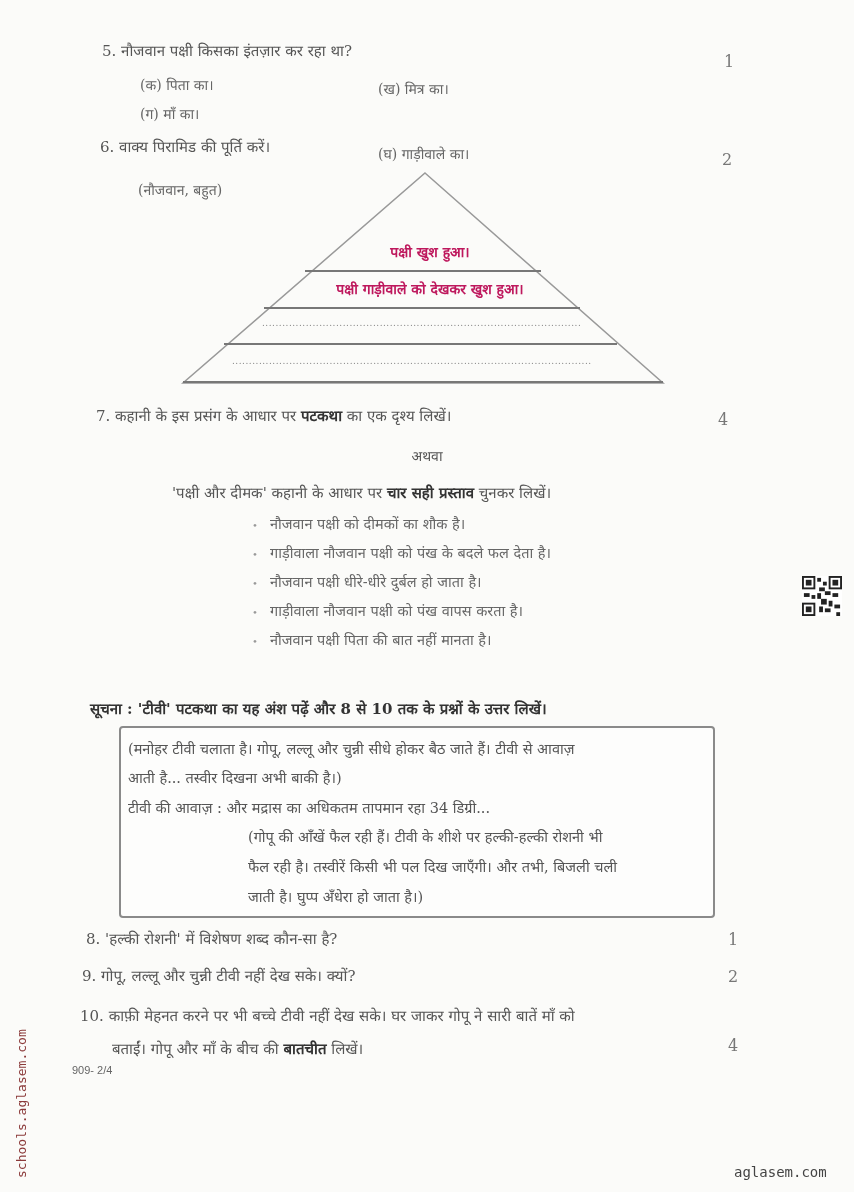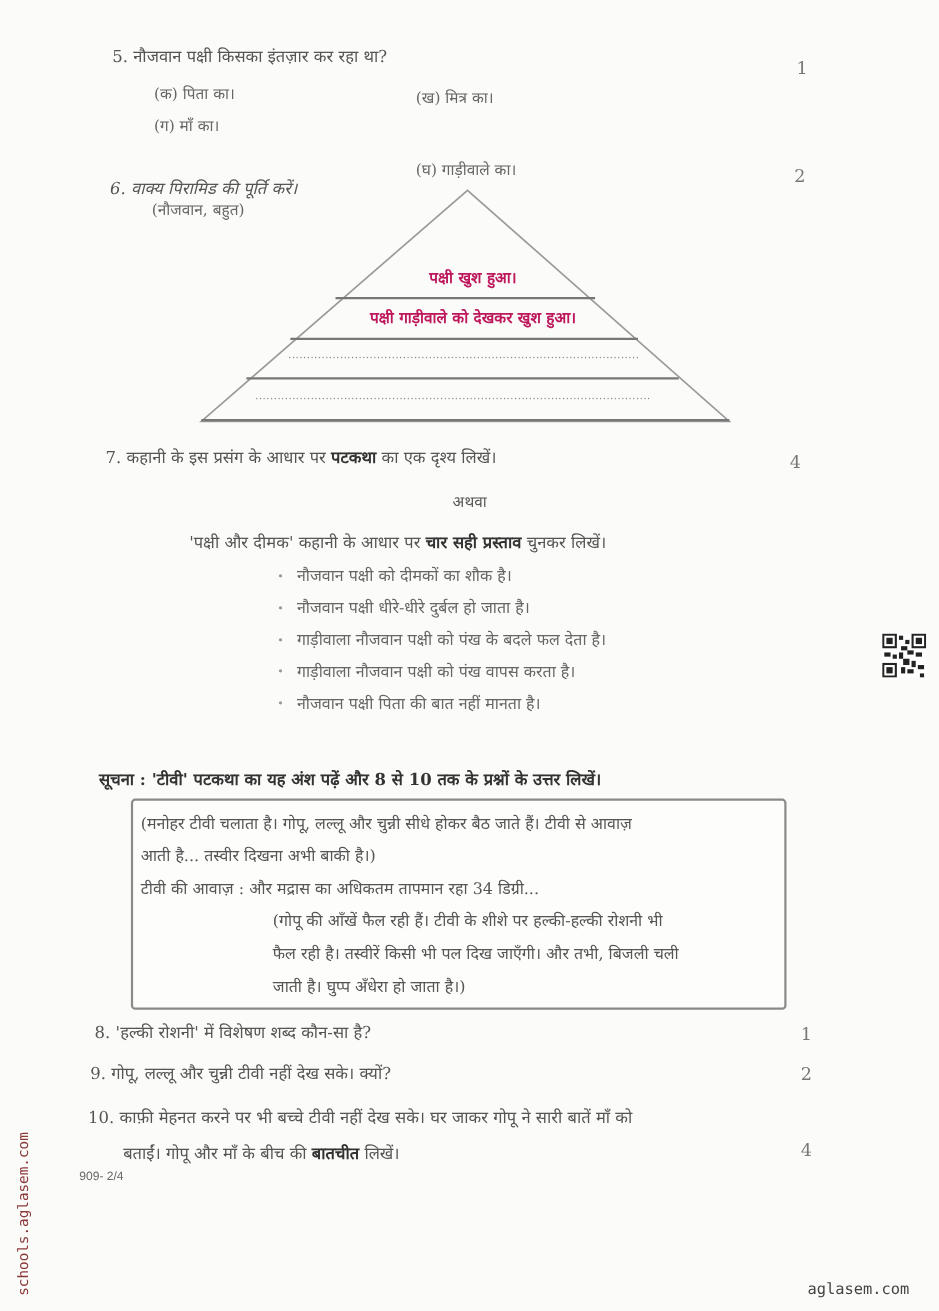--- a/index.html
+++ b/index.html
@@ -45,21 +45,21 @@
 <div class="abs opt" style="left:378px;top:79px;">
   <span>(ख)</span> <span>मित्र का।</span>
 </div>
 <div class="abs opt" style="left:140px;top:104px;">
   <span>(ग)</span> <span>माँ का।</span>
 </div>
 <div class="abs opt" style="left:378px;top:108px;margin-top:36px;">
   <span>(घ)</span> <span>गाड़ीवाले का।</span>
 </div>
 
-<div class="abs q" style="left:100px;top:160px;font-style:italic;">
+<div class="abs q" style="left:100px;top:136px;">
   <span>6.</span>
   <span>वाक्य पिरामिड की पूर्ति करें।</span>
 </div>
 <div class="abs marks" style="left:722px;top:150px;">2</div>
 <div class="abs opt" style="left:138px;top:180px;">(नौजवान, बहुत)</div>
 
 <svg class="abs" style="left:180px;top:170px;" width="490" height="220">
   <polygon points="245,3 483,213 3,213" fill="none" stroke="#999" stroke-width="1.5"></polygon>
   <line x1="125" y1="101" x2="361" y2="101" stroke="#777" stroke-width="2"></line>
   <line x1="84" y1="138" x2="400" y2="138" stroke="#777" stroke-width="2"></line>
@@ -76,22 +76,22 @@
   <span>कहानी के इस प्रसंग के आधार पर </span><span class="bold">पटकथा</span><span> का एक दृश्य लिखें।</span>
 </div>
 <div class="abs marks" style="left:718px;top:410px;">4</div>
 <div class="abs q" style="left:0;top:446px;width:854px;text-align:center;font-size:14px;">अथवा</div>
 <div class="abs q" style="left:172px;top:482px;">
   <span>'पक्षी और दीमक' कहानी के आधार पर </span><span class="bold">चार सही प्रस्ताव</span><span> चुनकर लिखें।</span>
 </div>
 
 <div class="abs" style="left:252px;top:510px;">
   <div class="bullet" style="height:29px;line-height:29px;">नौजवान पक्षी को दीमकों का शौक है।</div>
+  <div class="bullet" style="height:29px;line-height:29px;">गाड़ीवाला नौजवान पक्षी को पंख के बदले फल देता है।</div>
   <div class="bullet" style="height:29px;line-height:29px;">नौजवान पक्षी धीरे-धीरे दुर्बल हो जाता है।</div>
-  <div class="bullet" style="height:29px;line-height:29px;">गाड़ीवाला नौजवान पक्षी को पंख के बदले फल देता है।</div>
   <div class="bullet" style="height:29px;line-height:29px;">गाड़ीवाला नौजवान पक्षी को पंख वापस करता है।</div>
   <div class="bullet" style="height:29px;line-height:29px;">नौजवान पक्षी पिता की बात नहीं मानता है।</div>
 </div>
 
 <svg class="abs" style="left:802px;top:576px;" width="40" height="40" viewBox="0 0 21 21">
   <rect width="21" height="21" fill="#fff"></rect>
   <g fill="#222">
     <rect x="0" y="0" width="7" height="7"></rect>
       <rect x="1" y="1" width="5" height="5" fill="#fff"></rect>
       <rect x="2" y="2" width="3" height="3"></rect>

